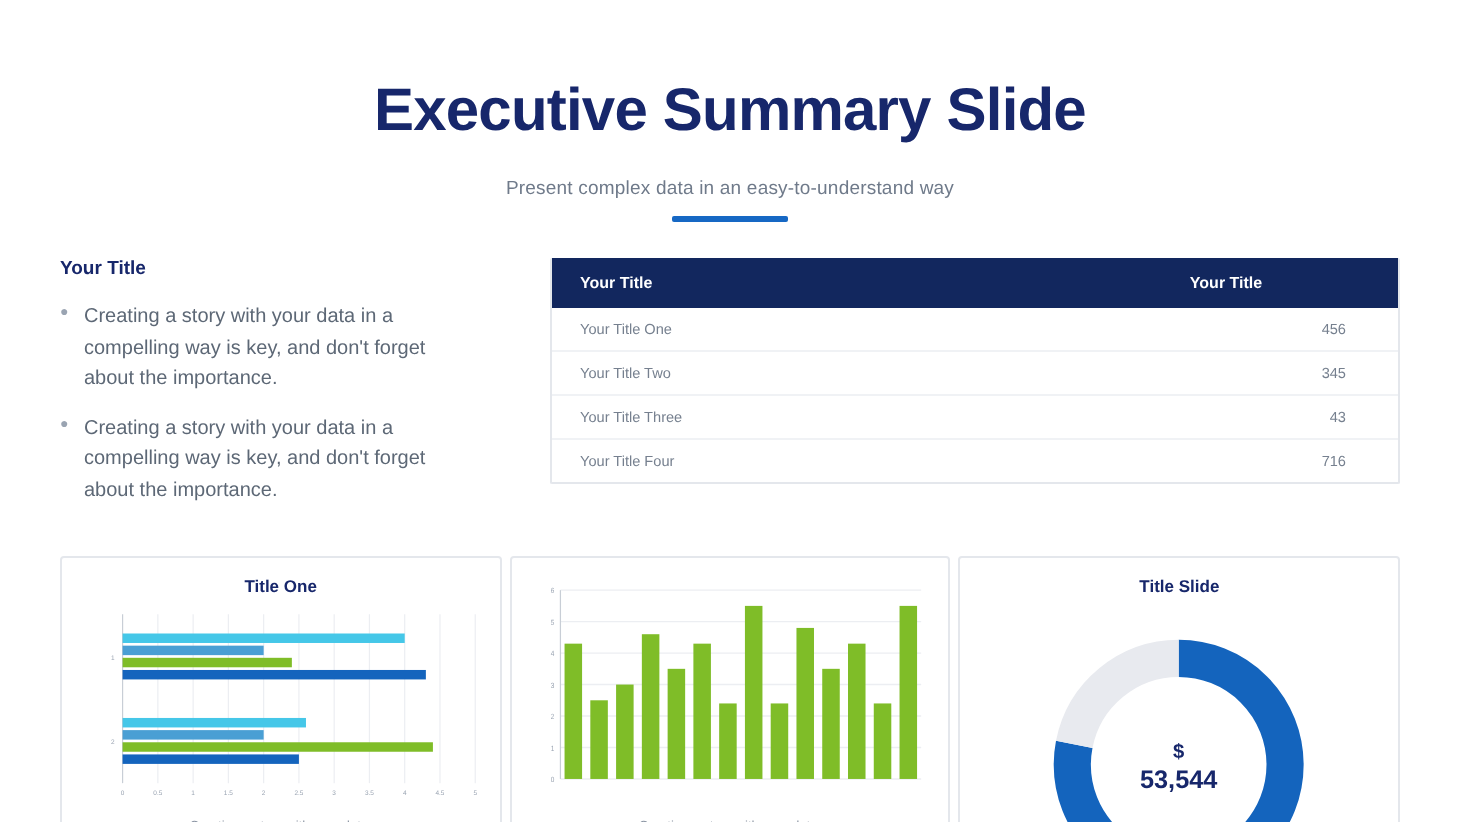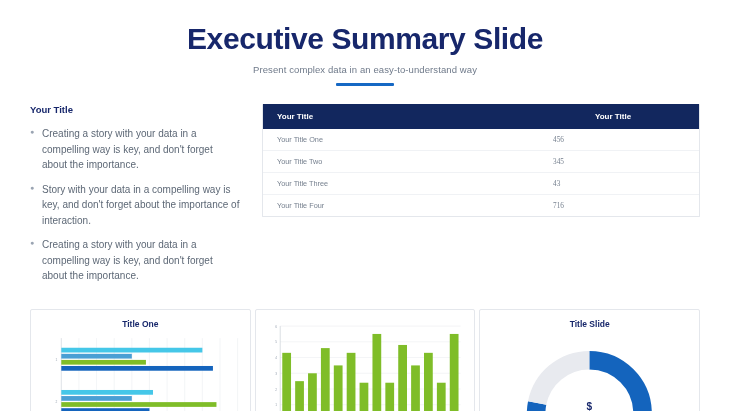--- a/index.html
+++ b/index.html
@@ -19,41 +19,41 @@
   .slide-header {
     padding-top: 22px;
     text-align: center;
   }
   .slide-title {
     font-size: 30px;
     font-weight: bold;
     color: #17276b;
     letter-spacing: -0.4px;
     line-height: 1.1;
-    margin: 0;
+    margin: 17px;
   }
   .slide-subtitle {
     font-size: 9.5px;
     color: #6f7a8a;
     margin-top: 9px;
     letter-spacing: 0.1px;
   }
   .accent-rule {
     width: 58px;
     height: 3px;
     background: #1668c4;
     margin: 8px auto 0 auto;
     border-radius: 1px;
   }
 
   
   .upper-row {
     display: flex;
     margin: 18px 30px 0 30px;
-    gap: 22px;
+    gap: 35px;
     align-items: flex-start;
   }
   .bullets-col {
     width: 210px;
     flex: 0 0 210px;
   }
   .bullets-title {
     font-size: 9.5px;
     font-weight: bold;
     color: #17276b;
@@ -104,23 +104,22 @@
   table.data-table tbody td {
     font-size: 7.3px;
     color: #76808f;
     padding: 6px 14px;
     border-bottom: 1px solid #f0f2f5;
   }
   table.data-table tbody tr:last-child td {
     border-bottom: none;
   }
   table.data-table tbody td.val-col {
-    text-align: left;
+    text-align: right;
     padding-right: 26px;
-    font-family: Liberation Serif, serif;
   }
 
   
   .cards-row {
     display: flex;
     margin: 16px 30px 0 30px;
     gap: 4px;
   }
   .chart-card {
     flex: 1 1 0;
@@ -163,24 +162,20 @@
 </div>
 
 <div class="upper-row">
 
   <div class="bullets-col">
     <div class="bullets-title">Your Title</div>
 
     <div class="bullet-item">
       <span class="bullet-dot">●</span>
       <span class="bullet-text">Creating a story with your data in a compelling way is key, and don't forget about the importance.</span>
-    </div>
-    <div class="bullet-item">
-      <span class="bullet-dot">●</span>
-      <span class="bullet-text">Story with your data in a compelling way is key, and don't forget about the importance of interaction.</span>
     </div>
     <div class="bullet-item">
       <span class="bullet-dot">●</span>
       <span class="bullet-text">Creating a story with your data in a compelling way is key, and don't forget about the importance.</span>
     </div>
   </div>
 
   <div class="table-col">
     <table class="data-table">
       <thead>

